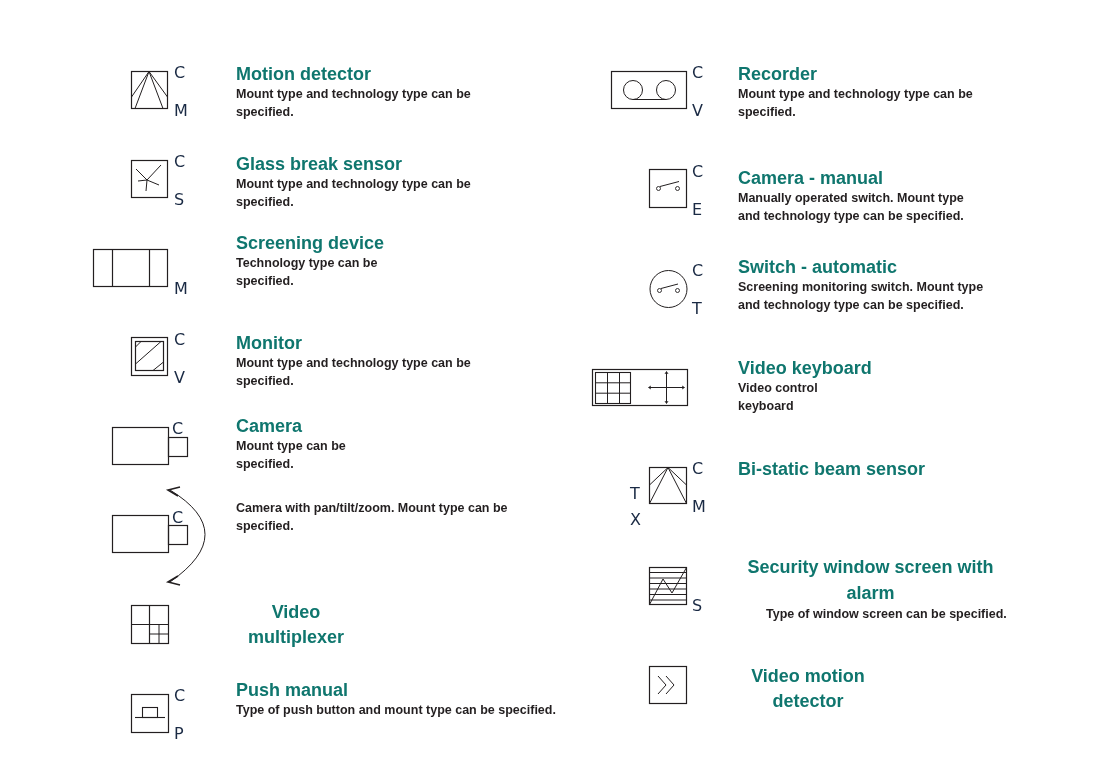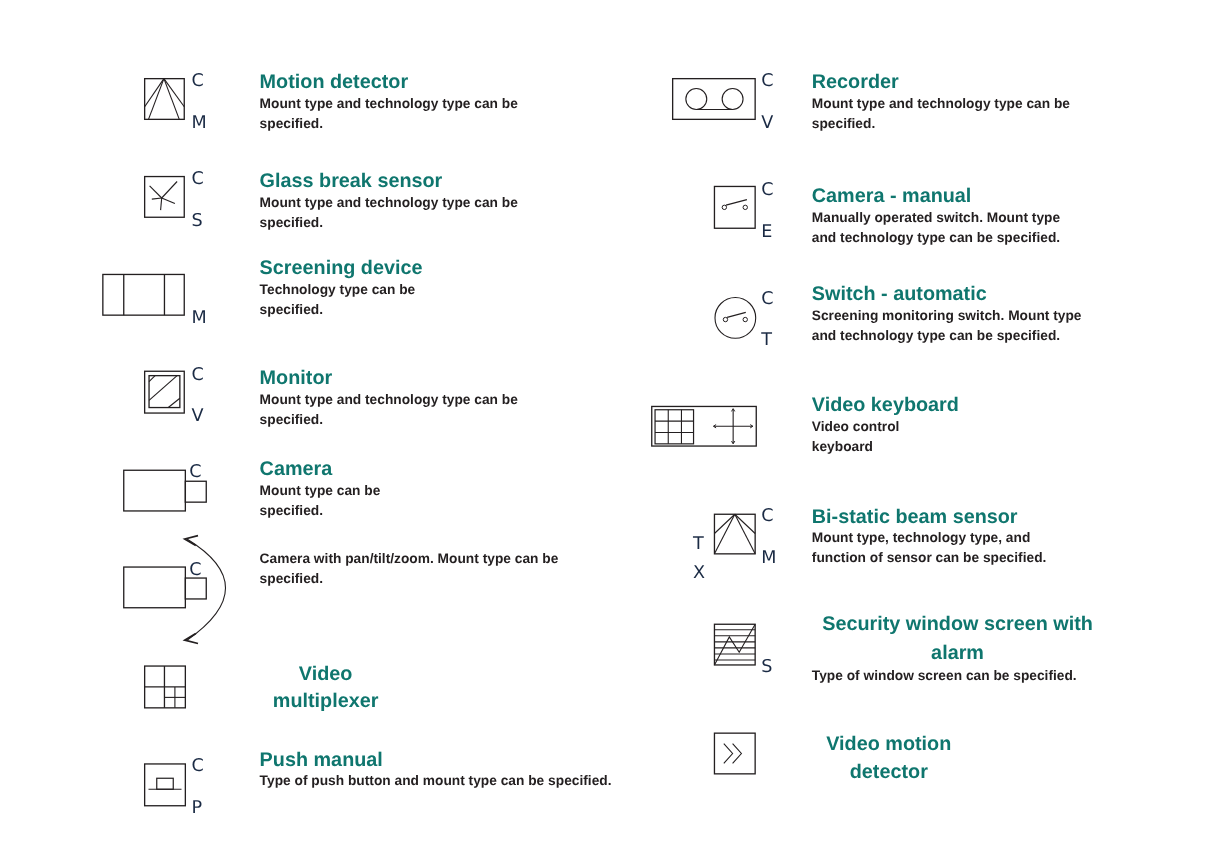--- a/index.html
+++ b/index.html
@@ -206,39 +206,38 @@
     <line x1="19" y1="0.5" x2="37.5" y2="36.5" stroke="#231f20" stroke-width="1"></line>
     <line x1="19" y1="0.5" x2="37.5" y2="18" stroke="#231f20" stroke-width="1"></line>
   </svg>
 </div>
 <span class="letter" style="left:692px;top:461px;">C</span>
 <span class="letter" style="left:692px;top:499px;">M</span>
 <span class="letter" style="left:630px;top:486px;">T</span>
 <span class="letter" style="left:630px;top:512px;">X</span>
 <div class="item" style="left:738px;top:457px;width:260px;">
   <div class="title">Bi-static beam sensor</div>
-  <div class="desc" style="width:225px;">Mount type, technology type, and function of sensor can be specified.</div>
 </div>
 
 <div class="sym" style="left:649px;top:567px;width:39px;height:39px;">
   <svg width="39" height="39" viewBox="0 0 39 39">
     <rect x="0.5" y="0.5" width="37" height="37" fill="none" stroke="#231f20" stroke-width="1.2"></rect>
     <line x1="0.5" y1="5.5" x2="37.5" y2="5.5" stroke="#231f20" stroke-width="1"></line>
     <line x1="0.5" y1="11" x2="37.5" y2="11" stroke="#231f20" stroke-width="1"></line>
     <line x1="0.5" y1="16.5" x2="37.5" y2="16.5" stroke="#231f20" stroke-width="1"></line>
     <line x1="0.5" y1="22" x2="37.5" y2="22" stroke="#231f20" stroke-width="1"></line>
     <line x1="0.5" y1="27.5" x2="37.5" y2="27.5" stroke="#231f20" stroke-width="1"></line>
     <line x1="0.5" y1="33" x2="37.5" y2="33" stroke="#231f20" stroke-width="1"></line>
     <polyline points="0.5,37.5 14,12 23,26 37.5,0.5" fill="none" stroke="#231f20" stroke-width="1"></polyline>
   </svg>
 </div>
 <span class="letter" style="left:692px;top:598px;">S</span>
 <div class="item" style="left:738px;top:554px;width:270px;">
   <div class="title wrap" style="width:265px;line-height:26px;">Security window screen with alarm</div>
-  <div class="desc" style="white-space:nowrap;">Type of window screen can be specified.</div>
+  <div class="desc" style="white-space:nowrap;margin-left:28px;">Type of window screen can be specified.</div>
 </div>
 
 <div class="sym" style="left:649px;top:666px;width:39px;height:39px;">
   <svg width="39" height="39" viewBox="0 0 39 39">
     <rect x="0.5" y="0.5" width="37" height="37" fill="none" stroke="#231f20" stroke-width="1.2"></rect>
     <polyline points="9,10 17,19 9,28" fill="none" stroke="#231f20" stroke-width="1"></polyline>
     <polyline points="17,10 25,19 17,28" fill="none" stroke="#231f20" stroke-width="1"></polyline>
   </svg>
 </div>
 <div class="item" style="left:738px;top:664px;width:140px;">

